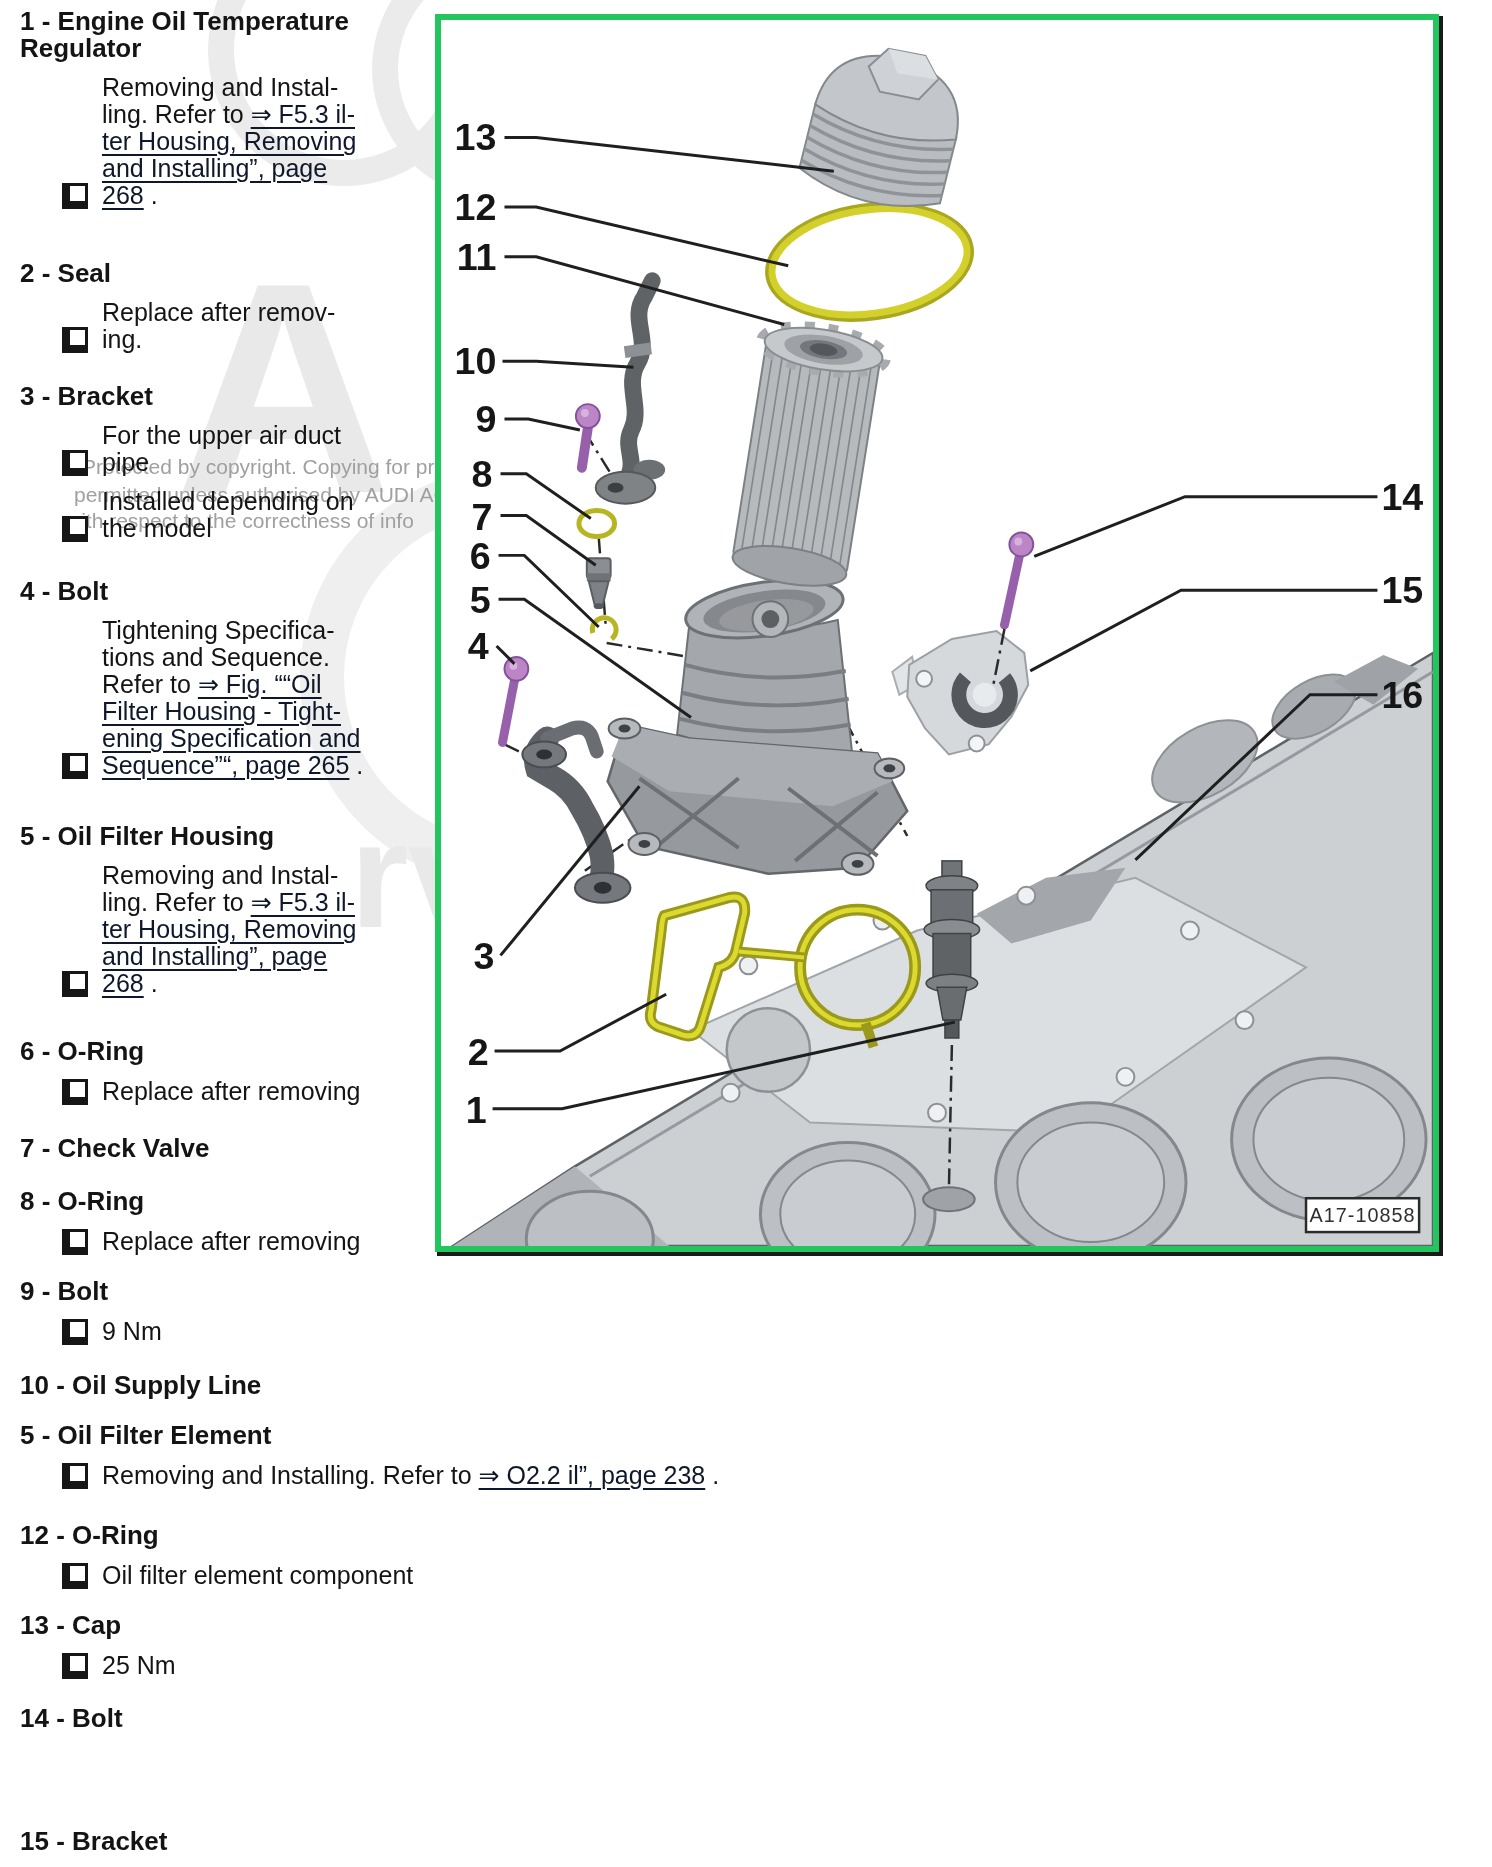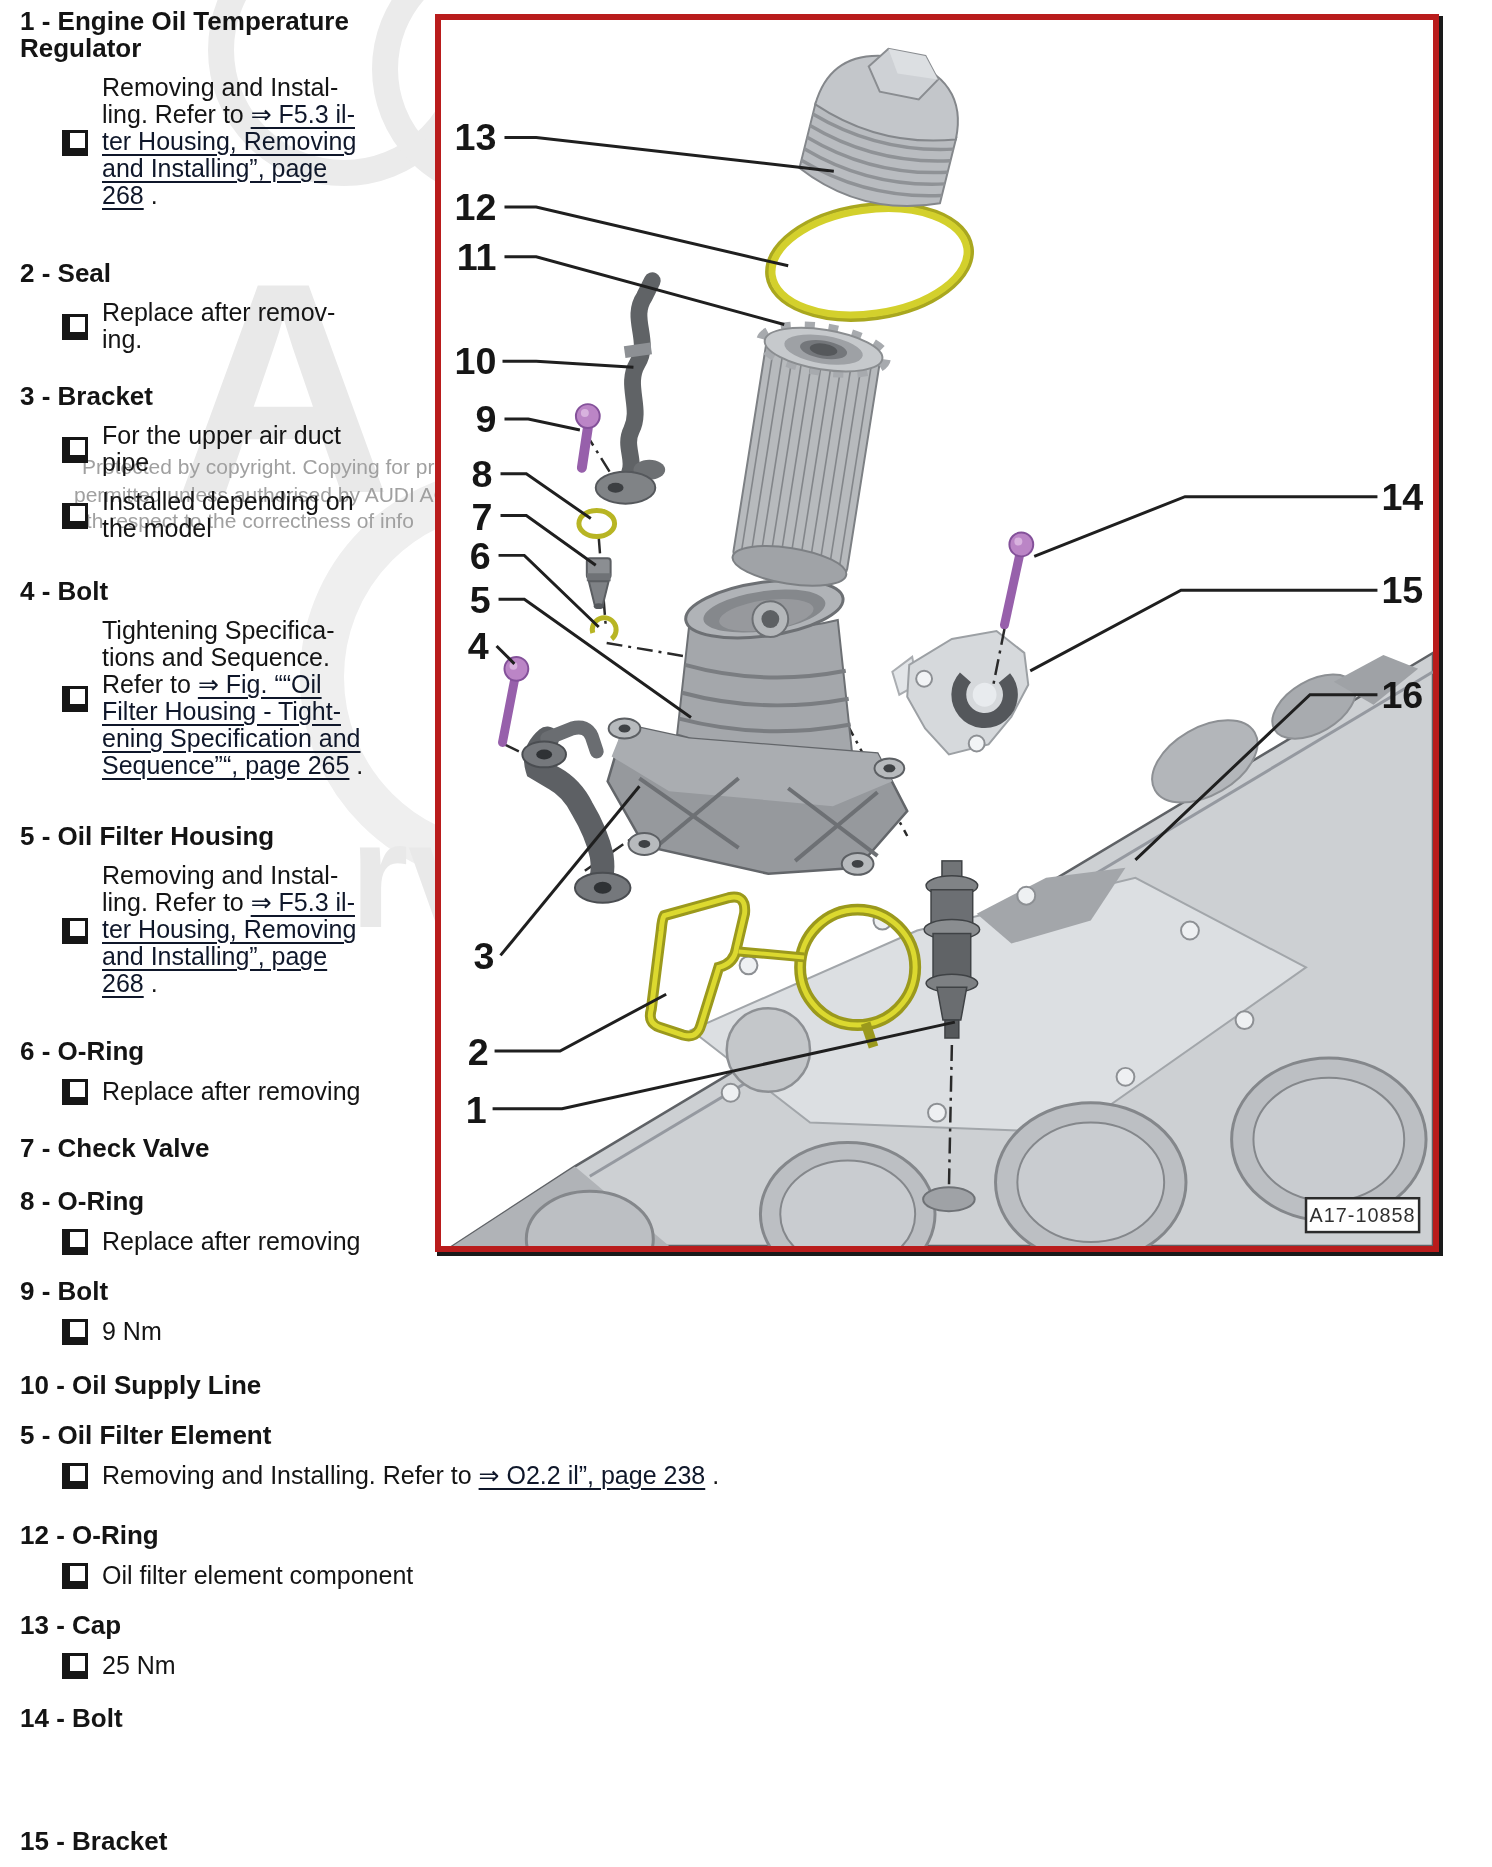--- a/index.html
+++ b/index.html
@@ -8,28 +8,28 @@
   
   .wm-zone{position:absolute;left:0;top:0;width:437px;height:1262px;overflow:hidden;z-index:0;}
   .wm-ring{position:absolute;border-radius:50%;border:26px solid #ebebeb;}
   .wm-big{position:absolute;font-weight:700;color:#e9e9e9;line-height:1;}
   .wm-line{position:absolute;color:#a0a0a0;font-size:21px;white-space:nowrap;}
   
   .content{position:absolute;left:0;top:0;width:1492px;height:1867px;z-index:3;}
   .item{position:absolute;left:12px;width:420px;margin-left:8px;}
   .item.wide{width:1460px;}
   .ttl{margin:0 0 12px 0;font-size:26px;font-weight:700;line-height:27px;white-space:pre-wrap;}
-  .bullet{display:flex;align-items:center;padding-left:42px;margin-bottom:12px;}
+  .bullet{display:flex;align-items:flex-end;padding-left:42px;margin-bottom:12px;}
   .cb{width:15px;height:15px;border:3px solid #161616;border-left-width:8px;border-bottom-width:8px;
       background:#fff;flex:0 0 auto;margin-top:2px;}
   .bt{font-size:25px;line-height:27px;white-space:pre-wrap;margin-left:14px;}
   .lnk{color:#0f172a;text-decoration:underline;text-decoration-thickness:2px;text-underline-offset:4px;cursor:pointer;}
   
   .diagram{position:absolute;left:435px;top:14px;width:992px;height:1226px;background:#fff;
-           border:6px solid #b91c1c;box-shadow:3px 3px 0 1px #1a1a1a;z-index:2;}
+           border:6px solid #22c55e;box-shadow:3px 3px 0 1px #1a1a1a;z-index:2;}
   svg text{font-family:"Liberation Sans",sans-serif;}
   .callout{font-size:38px;font-weight:700;fill:#161616;}
   .leader{fill:none;stroke:#1f1f1f;stroke-width:3;}
   .axis{fill:none;stroke:#2a2a2a;stroke-width:2.5;stroke-dasharray:16 6 3 6;}
   .figlabel{font-size:20px;fill:#2f2f2f;letter-spacing:1px;}
 </style>
 </head>
 <body>
 
 <div class="page">

